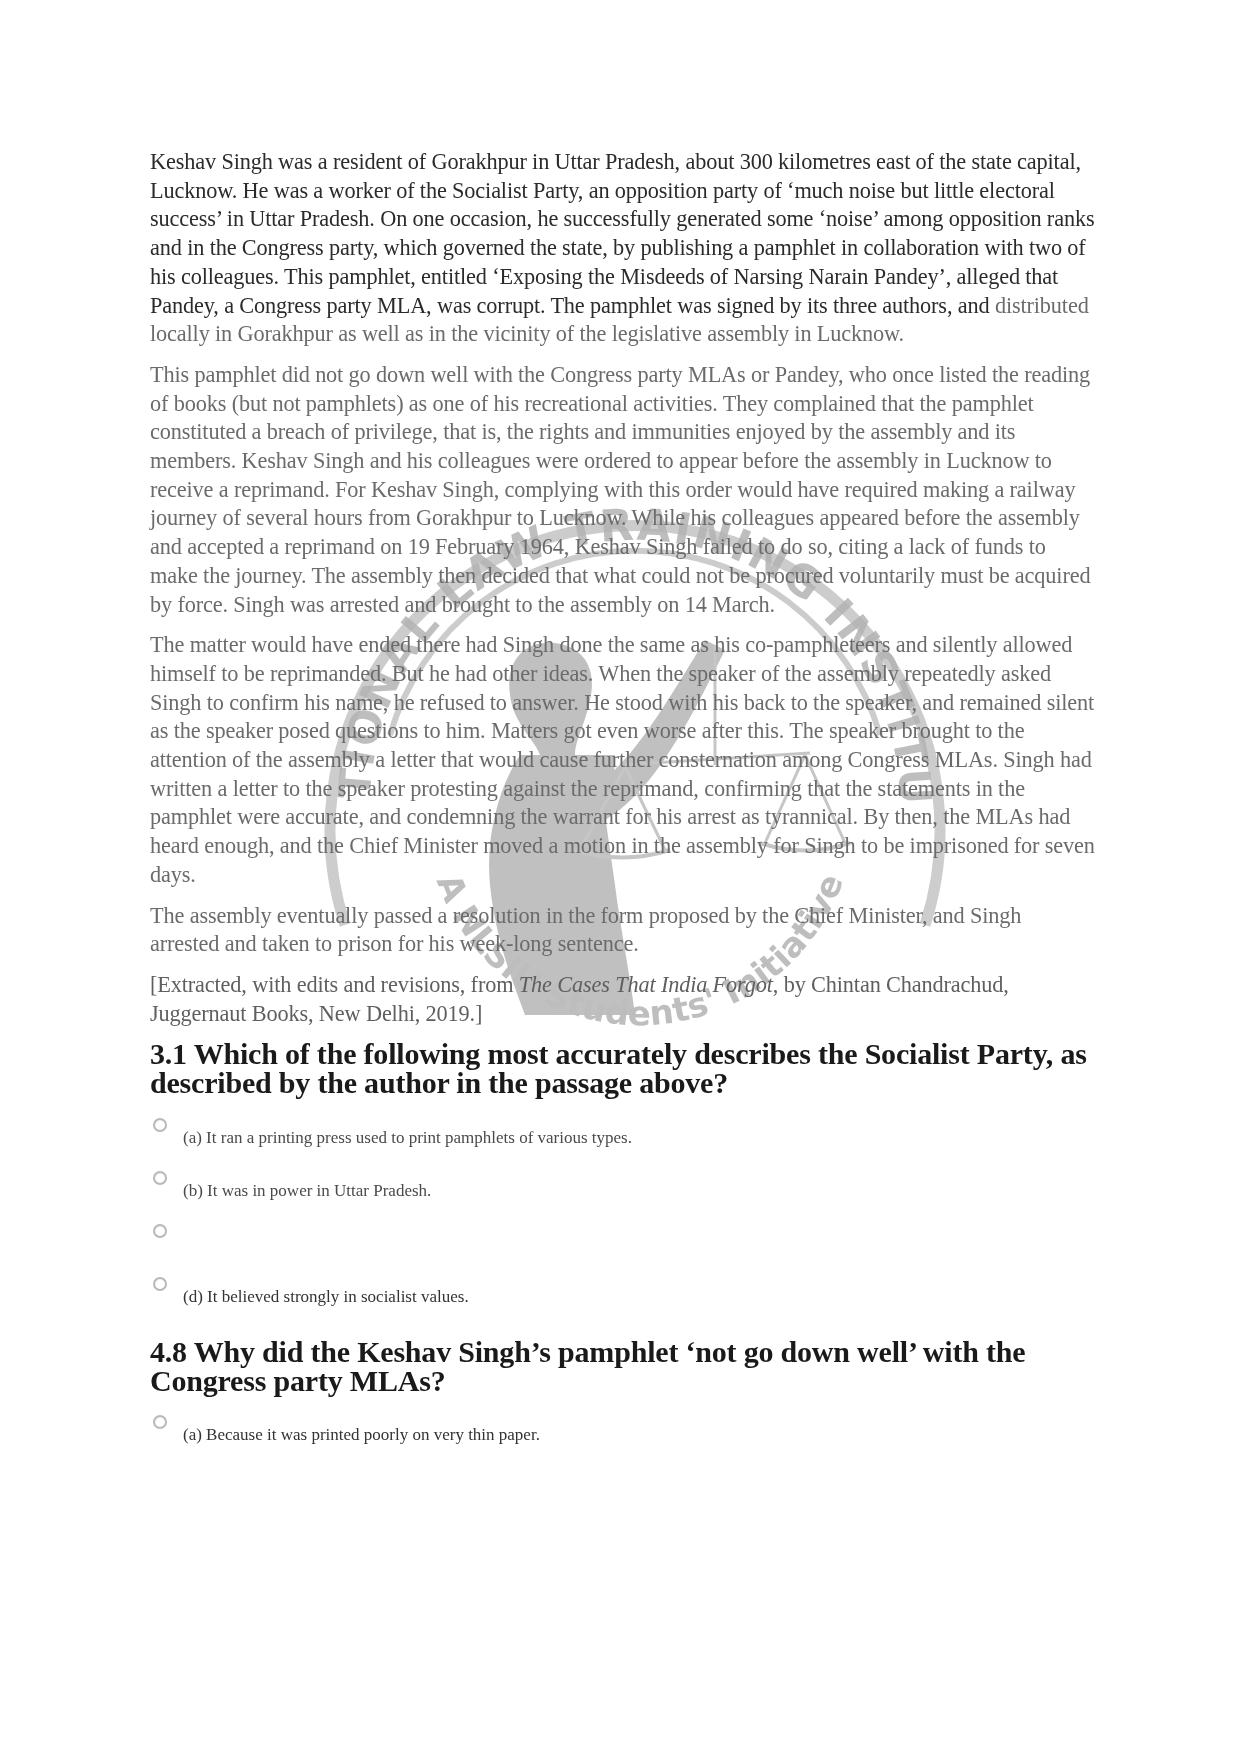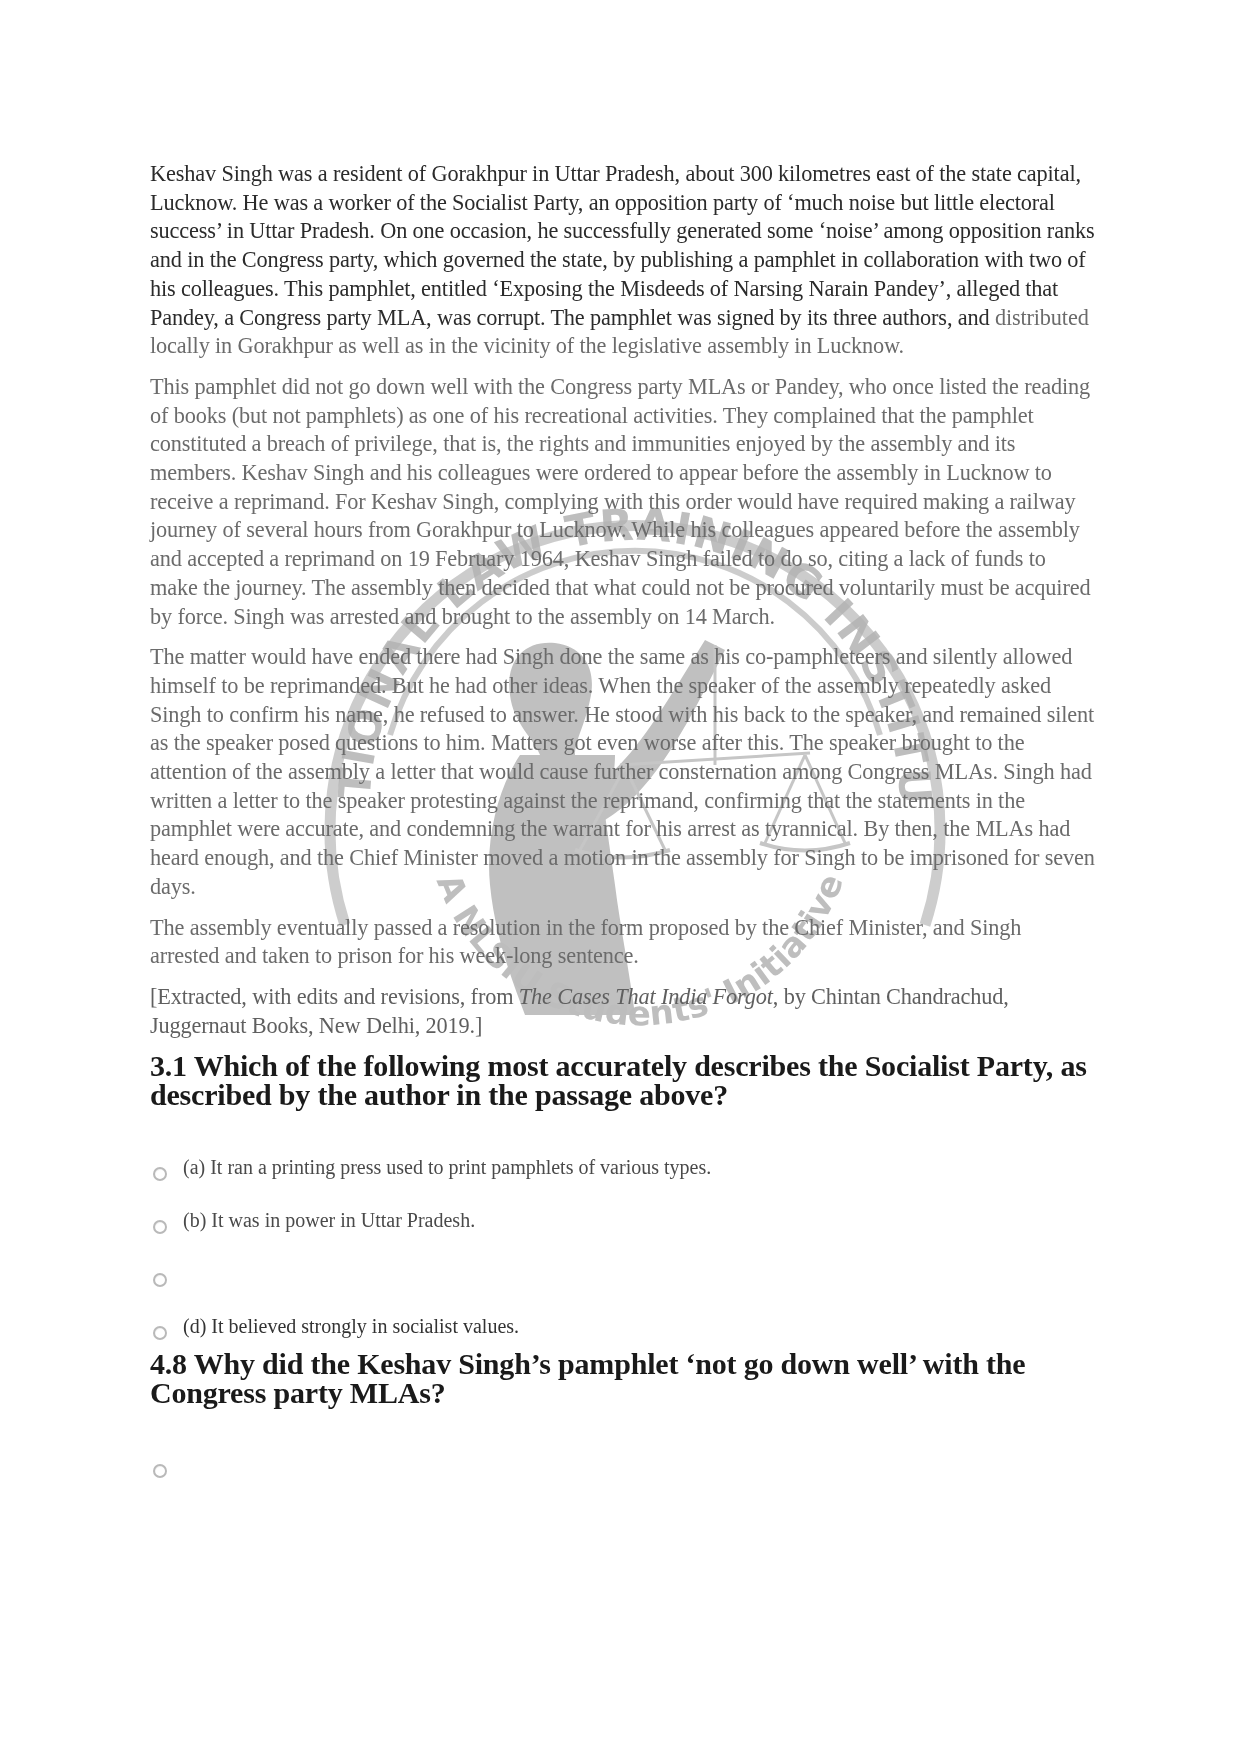--- a/index.html
+++ b/index.html
@@ -11,21 +11,21 @@
       width: 1241px;
       height: 1754px;
       position: relative;
       overflow: hidden;
       font-family: "Liberation Serif", "DejaVu Serif", serif;
       color: #3a3a3a;
     }
     .page {
       position: absolute;
       left: 150px;
-      top: 160px;
+      top: 148px;
       width: 945px;
     }
     .para {
       font-size: 22.3px;
       line-height: 28.7px;
       margin: 0 0 12px 0;
       letter-spacing: -0.15px;
     }
     .para .dark { color: #2b2b2b; }
     .para .grey { color: #6b6b6b; }
@@ -41,23 +41,23 @@
       letter-spacing: -0.2px;
     }
     .options {
       list-style: none;
       margin: 0 0 10px 0;
       padding: 0;
     }
     .option {
       position: relative;
       display: flex;
-      align-items: flex-end;
+      align-items: flex-start;
       height: 53px;
-      font-size: 20px;
+      font-size: 17px;
       line-height: 28px;
       color: #4a4a4a;
       cursor: pointer;
     }
     .option.dark-opt { color: #333333; }
     .radio {
       width: 14px;
       height: 14px;
       border-radius: 50%;
       border: 2px solid #b9b9b9;
@@ -155,17 +155,18 @@
         <span class="option-text">(d) It believed strongly in socialist values.</span>
       </li>
     </ul>
   </section>
 
   <section>
     <h3 class="question">4.8 Why did the Keshav Singh’s pamphlet ‘not go down well’ with the Congress party MLAs?</h3>
     <ul class="options">
       <li class="option dark-opt">
         <span class="radio"></span>
+        <span class="option-text">(a) Because it was printed poorly on very thin paper.</span>
       </li>
     </ul>
   </section>
 
 </div>
 
 </body></html>

